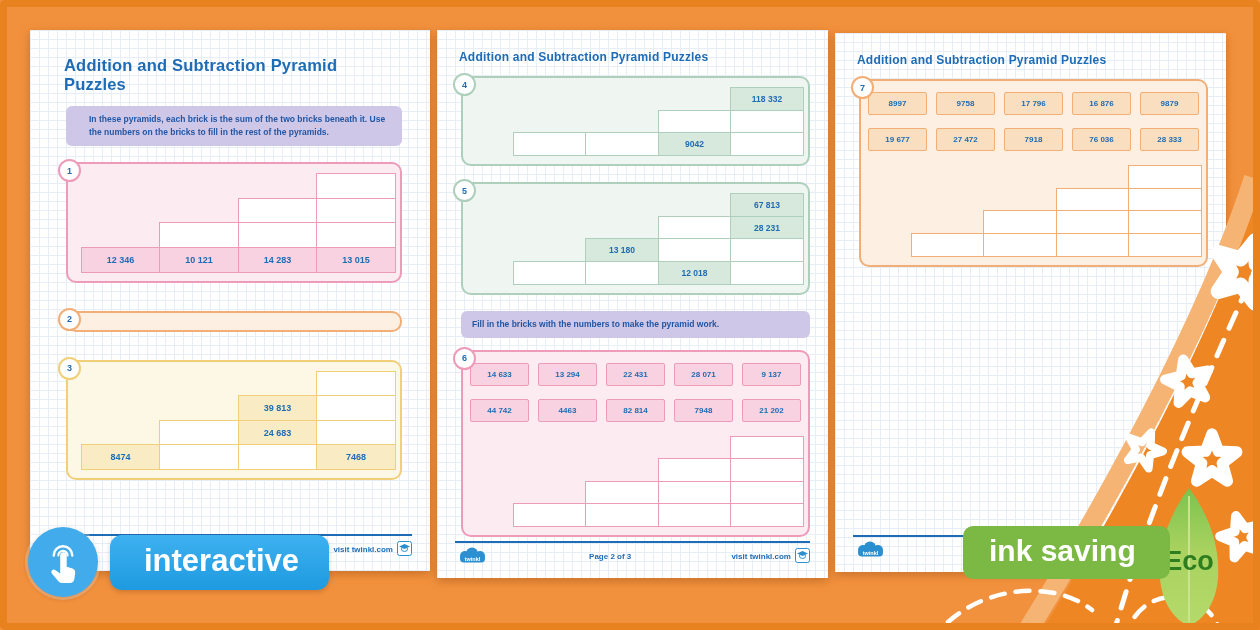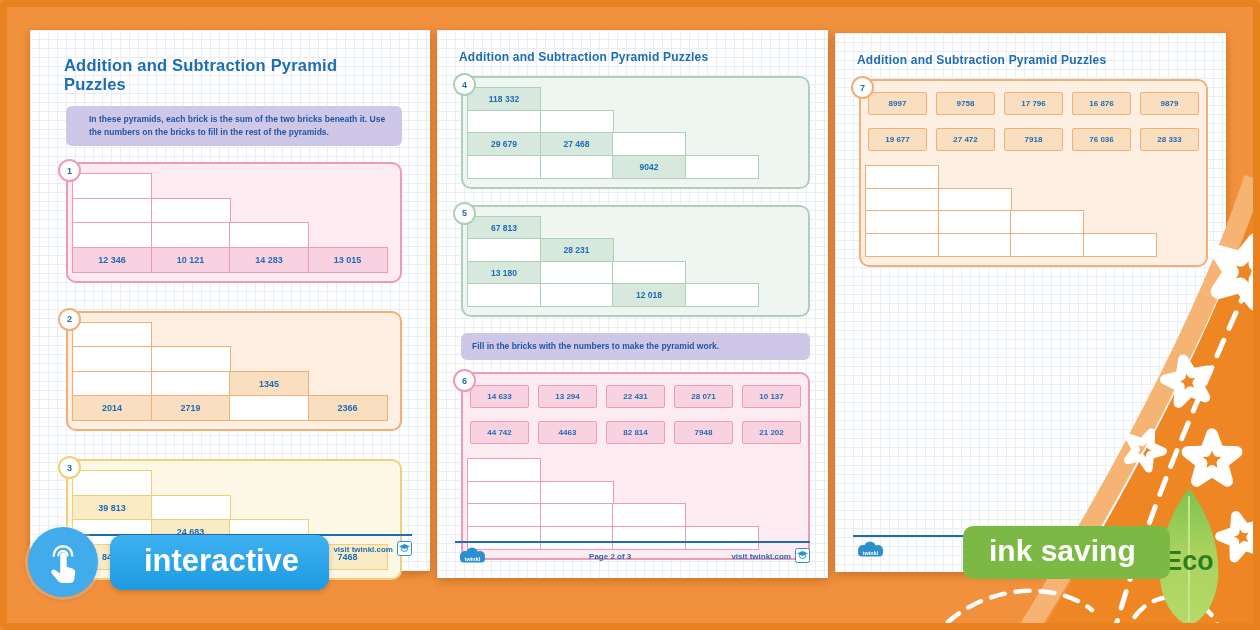--- a/index.html
+++ b/index.html
@@ -41,21 +41,21 @@
   .theme-pink  {--bd:#EE9AB9;--bg:#FCECF2;--fill:#F8D2E0;}
   .theme-orange{--bd:#F2AE74;--bg:#FDF0E3;--fill:#FADEC0;}
   .theme-yellow{--bd:#F1CF79;--bg:#FDF7E6;--fill:#F9ECC5;}
   .theme-green {--bd:#AECFBC;--bg:#EFF6F1;--fill:#D7E8DD;}
 
   .badge{
     position:absolute;left:-10px;top:-5px;width:19px;height:19px;border-radius:50%;
     background:#fff;border:2px solid var(--bd);color:#1D6CB5;font-size:9px;font-weight:bold;
     display:flex;align-items:center;justify-content:center;z-index:2;
   }
-  .pyramid{display:flex;flex-direction:column;align-items:flex-start;}
+  .pyramid{display:flex;flex-direction:column;align-items:flex-end;}
   .pyr-row{display:flex;justify-content:center;margin-top:-1.5px;}
   .pyr-row:first-child{margin-top:0;}
   .pyr-cell{
     width:var(--cw);height:var(--ch);border:1.5px solid var(--bd);background:#fff;
     margin-left:-1.5px;display:flex;align-items:center;justify-content:center;
     color:#1D6CB5;font-weight:bold;font-size:var(--fs);white-space:nowrap;
   }
   .pyr-cell:first-child{margin-left:0;}
   .pyr-cell.filled{background:var(--fill);}
 
@@ -122,40 +122,20 @@
           <div class="pyr-row">
             <div class="pyr-cell filled">12 346</div>
             <div class="pyr-cell filled">10 121</div>
             <div class="pyr-cell filled">14 283</div>
             <div class="pyr-cell filled">13 015</div>
           </div>
         </div>
       </div>
       <div class="card theme-orange">
         <span class="badge">2</span>
-        <div class="pyramid">
-          <div class="pyr-row">
-            <div class="pyr-cell"></div>
-          </div>
-          <div class="pyr-row">
-            <div class="pyr-cell"></div>
-            <div class="pyr-cell"></div>
-          </div>
-          <div class="pyr-row">
-            <div class="pyr-cell"></div>
-            <div class="pyr-cell"></div>
-            <div class="pyr-cell filled">1345</div>
-          </div>
-          <div class="pyr-row">
-            <div class="pyr-cell filled">2014</div>
-            <div class="pyr-cell filled">2719</div>
-            <div class="pyr-cell"></div>
-            <div class="pyr-cell filled">2366</div>
-          </div>
-        </div>
       </div>
       <div class="card theme-yellow">
         <span class="badge">3</span>
         <div class="pyramid">
           <div class="pyr-row">
             <div class="pyr-cell"></div>
           </div>
           <div class="pyr-row">
             <div class="pyr-cell filled">39 813</div>
             <div class="pyr-cell"></div>
@@ -207,25 +187,20 @@
         <span class="badge">4</span>
         <div class="pyramid">
           <div class="pyr-row">
             <div class="pyr-cell filled">118 332</div>
           </div>
           <div class="pyr-row">
             <div class="pyr-cell"></div>
             <div class="pyr-cell"></div>
           </div>
           <div class="pyr-row">
-            <div class="pyr-cell filled">29 679</div>
-            <div class="pyr-cell filled">27 468</div>
-            <div class="pyr-cell"></div>
-          </div>
-          <div class="pyr-row">
             <div class="pyr-cell"></div>
             <div class="pyr-cell"></div>
             <div class="pyr-cell filled">9042</div>
             <div class="pyr-cell"></div>
           </div>
         </div>
       </div>
       <div class="card theme-green">
         <span class="badge">5</span>
         <div class="pyramid">
@@ -251,21 +226,21 @@
       </div>
       <div class="instruction">Fill in the bricks with the numbers to make the pyramid work.</div>
       <div class="card theme-pink">
         <span class="badge">6</span>
         <div class="chips">
           <div class="chip-row">
             <div class="chip">14 633</div>
             <div class="chip">13 294</div>
             <div class="chip">22 431</div>
             <div class="chip">28 071</div>
-            <div class="chip">10 137</div>
+            <div class="chip">9 137</div>
           </div>
           <div class="chip-row">
             <div class="chip">44 742</div>
             <div class="chip">4463</div>
             <div class="chip">82 814</div>
             <div class="chip">7948</div>
             <div class="chip">21 202</div>
           </div>
         </div>
         <div class="pyramid">

